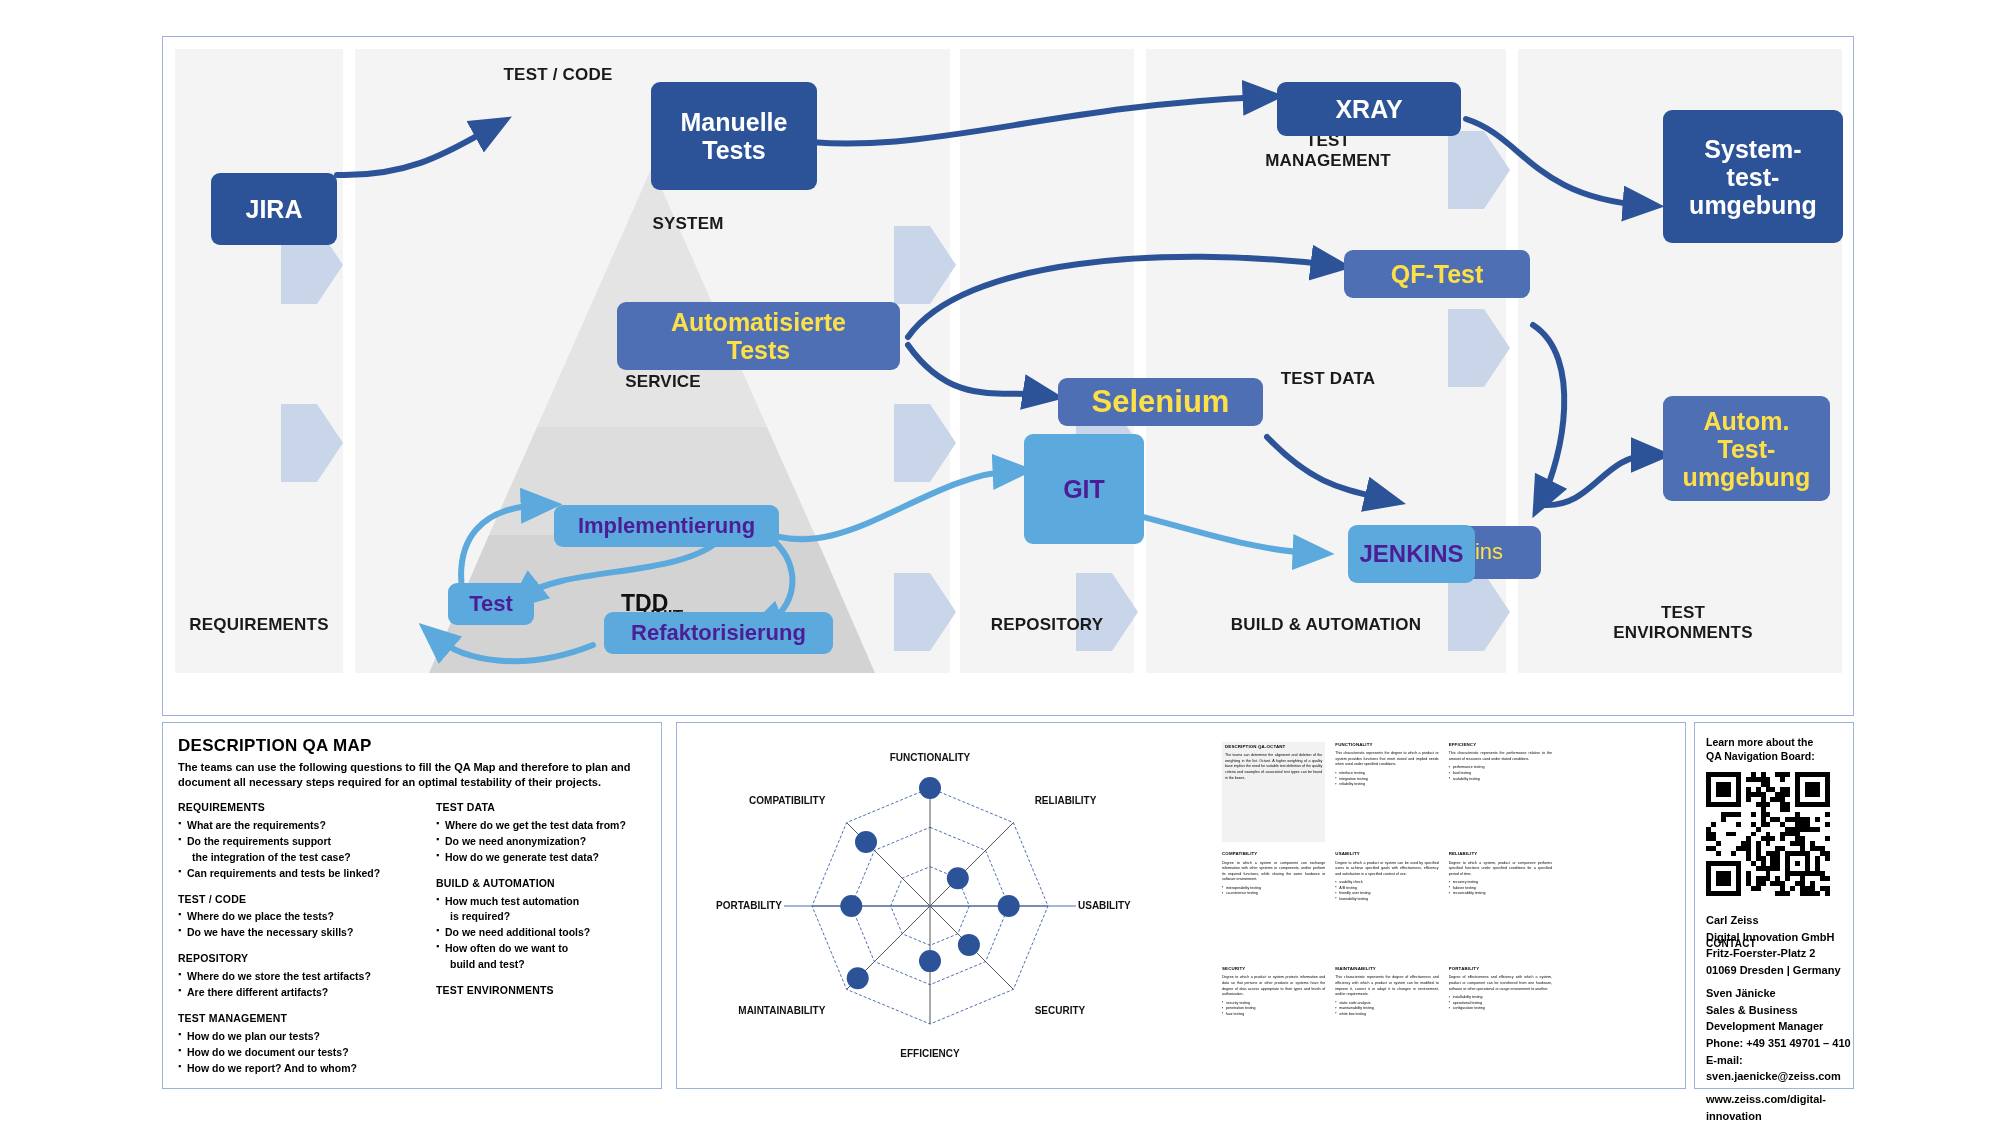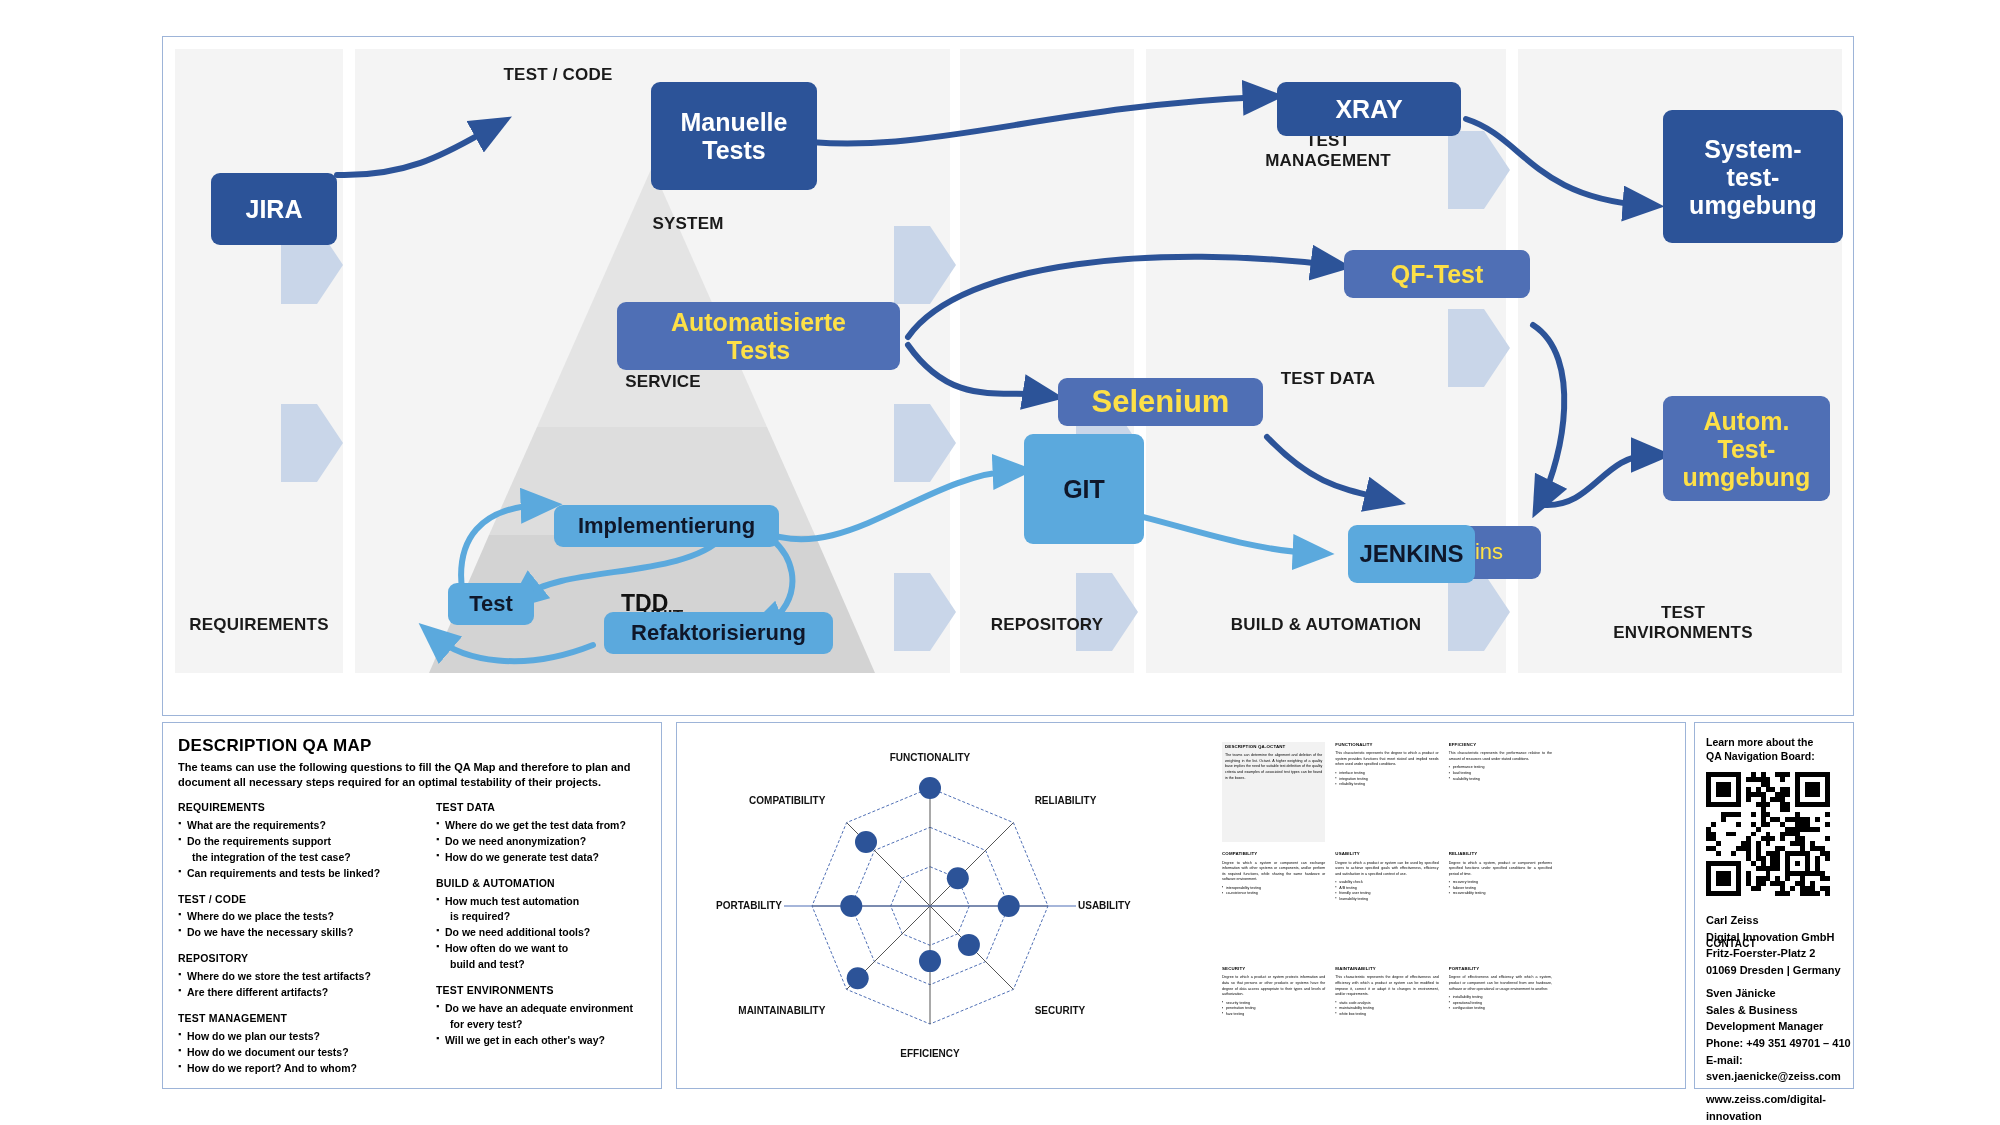--- a/index.html
+++ b/index.html
@@ -22,21 +22,21 @@
              text-align:center;letter-spacing:.2px;line-height:1.15;}
 
   
   .pyramid{position:absolute;}
 
   
   .node{position:absolute;display:flex;align-items:center;justify-content:center;
         text-align:center;border-radius:9px;box-sizing:border-box;line-height:1.12;}
   .dark{background:#2c5398;color:#fff;}
   .mid{background:#4f6fb5;color:#fde047;}
-  .light{background:#5ba9dd;color:#0f172a;}
+  .light{background:#5ba9dd;color:#4c1d95;}
   .n-jira{left:211px;top:145px;width:126px;height:72px;font-size:25px;font-weight:700;margin-top:28px;}
   .n-manuelle{left:613px;top:82px;width:166px;height:108px;font-size:25px;font-weight:600;margin-left:38px;}
   .n-xray{left:1277px;top:82px;width:184px;height:54px;font-size:25px;font-weight:600;}
   .n-sysenv{left:1663px;top:110px;width:180px;height:133px;font-size:25px;font-weight:600;}
   .n-auto{left:617px;top:302px;width:283px;height:68px;font-size:25px;font-weight:600;}
   .n-qf{left:1344px;top:250px;width:186px;height:48px;font-size:25px;font-weight:600;}
   .n-selenium{left:1058px;top:378px;width:205px;height:48px;font-size:31px;font-weight:600;}
   .n-git{left:1024px;top:434px;width:120px;height:110px;font-size:25px;font-weight:700;}
   .n-plugins{left:1393px;top:478px;width:148px;height:53px;font-size:22px;font-weight:400;margin-top:48px;}
   .n-jenkins{left:1348px;top:525px;width:127px;height:58px;font-size:24px;font-weight:700;}
@@ -277,25 +277,20 @@
       <ul>
         <li>How much test automation</li>
         <li class="cont">is required?</li>
         <li>Do we need additional tools?</li>
         <li>How often do we want to</li>
         <li class="cont">build and test?</li>
       </ul>
     </div>
     <div class="qgroup">
       <h4>TEST ENVIRONMENTS</h4>
-      <ul>
-        <li>Do we have an adequate environment</li>
-        <li class="cont">for every test?</li>
-        <li>Will we get in each other's way?</li>
-      </ul>
     </div>
   </div>
 
 <div class="lower-mid"></div>
 <div class="radar-wrap">
   <svg id="radar-svg" viewBox="0 0 480 355" width="480" height="355">
       <path d="M240.0,138.7L267.8,150.2L279.3,178.0L267.8,205.8L240.0,217.3L212.2,205.8L200.7,178.0L212.2,150.2Z" fill="none" stroke="#4f6fb5" stroke-width="1" stroke-dasharray="3,2"></path>
       <path d="M240.0,99.3L295.6,122.4L318.7,178.0L295.6,233.6L240.0,256.7L184.4,233.6L161.3,178.0L184.4,122.4Z" fill="none" stroke="#4f6fb5" stroke-width="1" stroke-dasharray="3,2"></path>
       <path d="M240.0,60.0L323.4,94.6L358.0,178.0L323.4,261.4L240.0,296.0L156.6,261.4L122.0,178.0L156.6,94.6Z" fill="none" stroke="#4f6fb5" stroke-width="1" stroke-dasharray="3,2"></path>
       <line x1="240" y1="178" x2="240.0" y2="60.0" stroke="#555555" stroke-width="1"></line>

